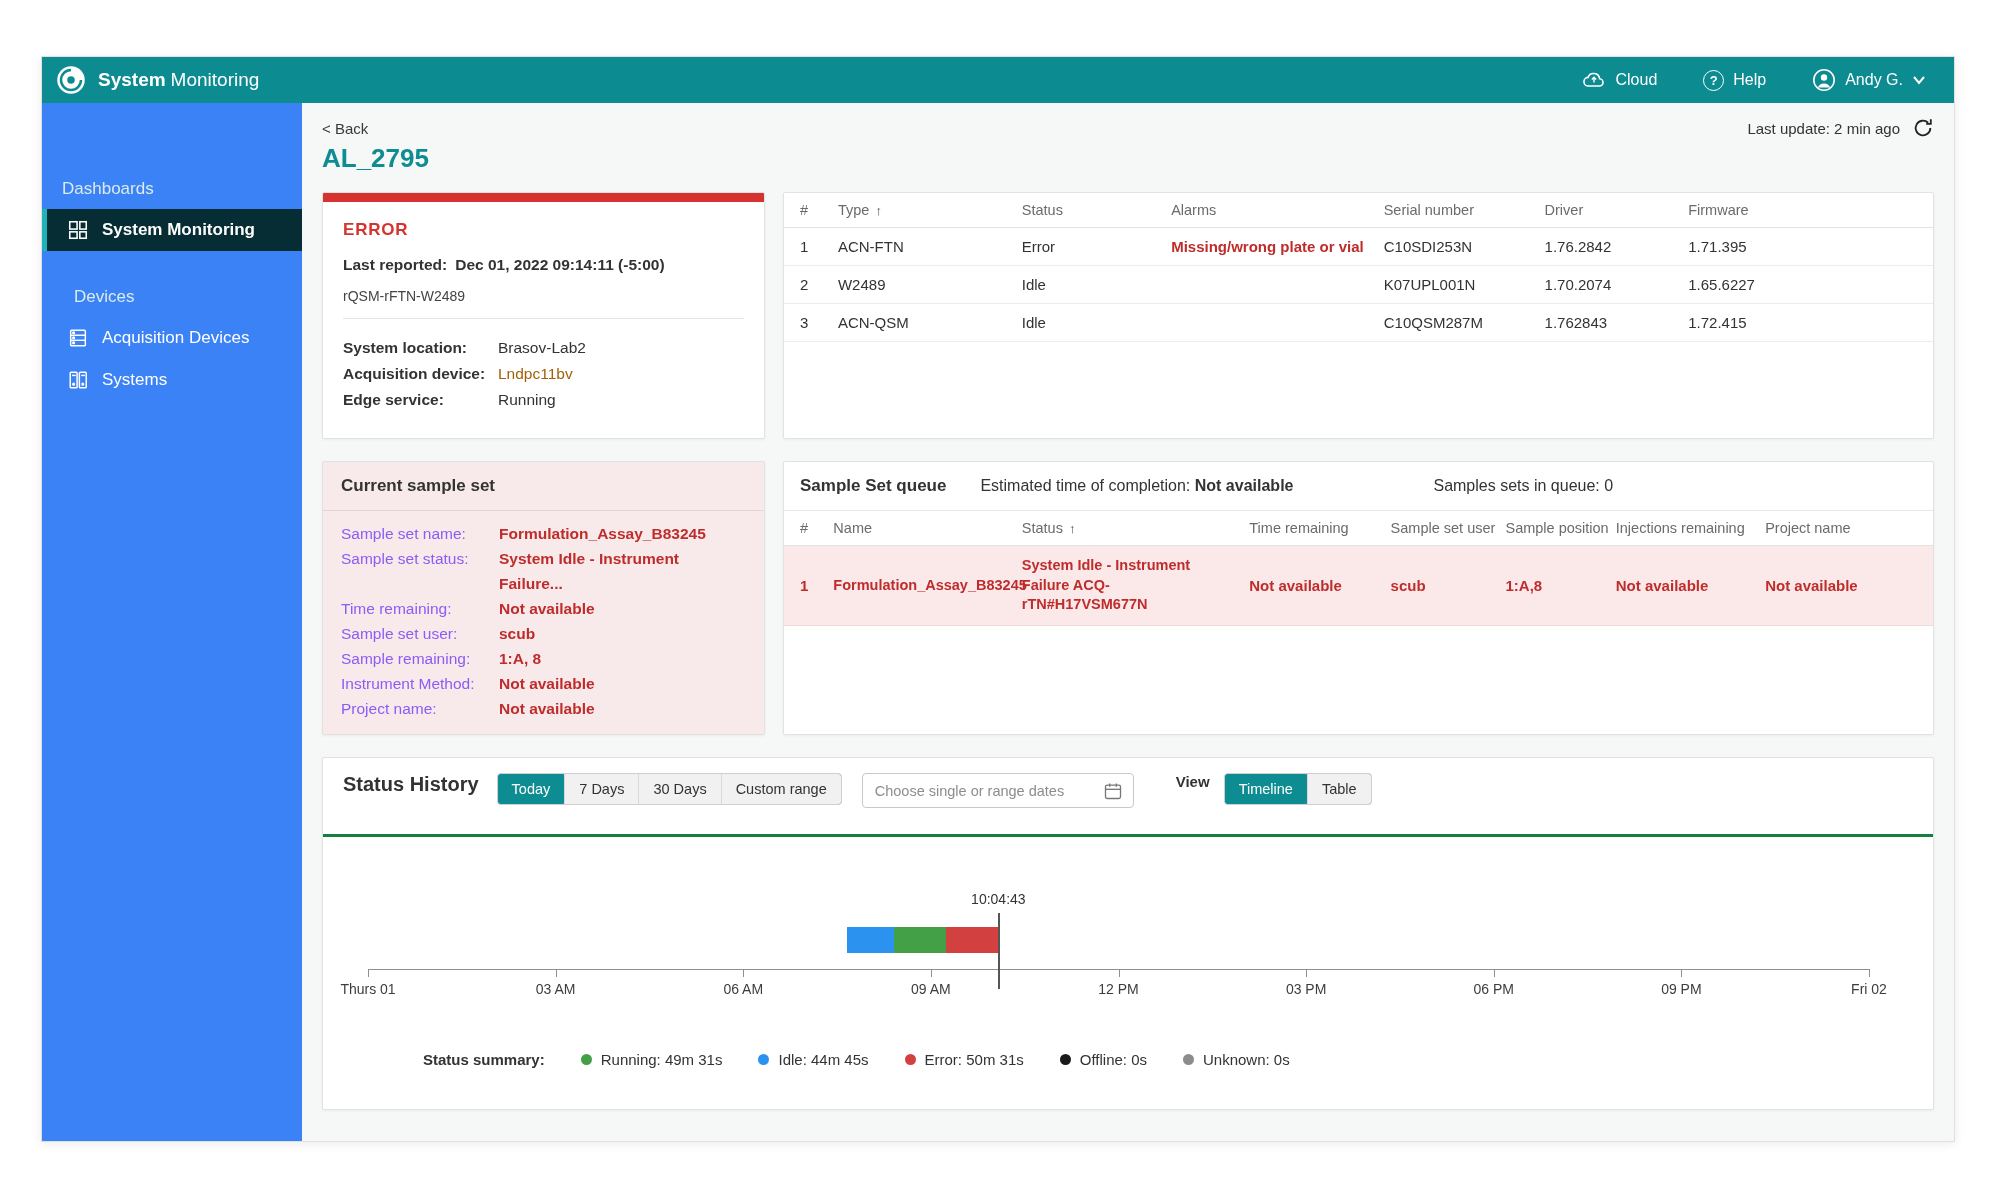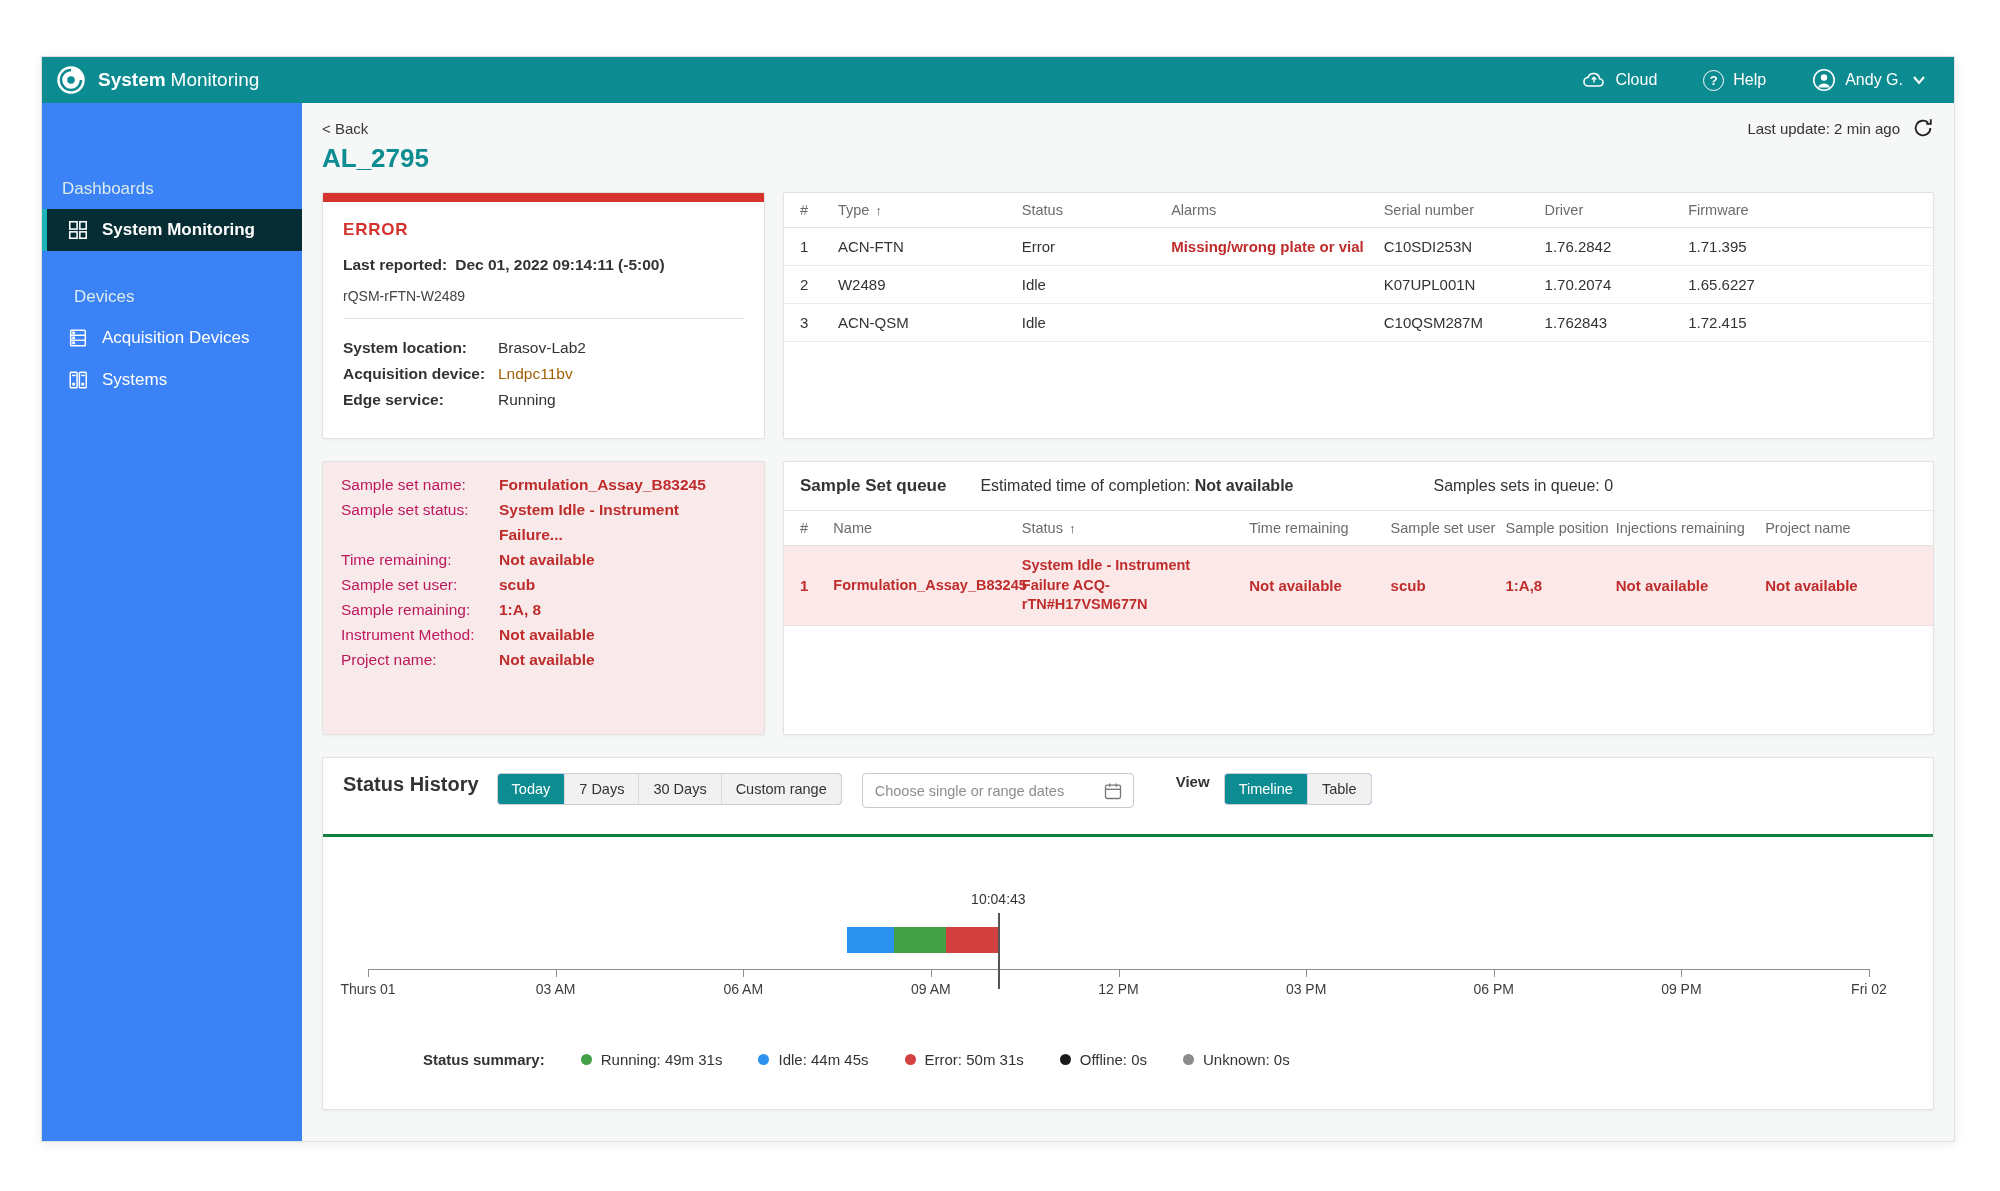--- a/index.html
+++ b/index.html
@@ -98,21 +98,21 @@
   th:first-child, td:first-child { padding-left: 16px; }
   .sort { color: #444; margin-left: 6px; font-size: 13px; }
   
   .sample-card { height: 274px; background: #f8eaea; }
   .sample-head {
     padding: 14px 18px; font-size: 17px; font-weight: 700; color: #333;
     border-bottom: 1px solid #e7d3d3;
   }
   .sample-body { padding: 10px 18px; font-size: 15.5px; }
   .skv { display: flex; line-height: 25px; }
-  .skv .k { width: 158px; flex: none; color: #be185d; }
+  .skv .k { width: 158px; flex: none; color: #8b5cf6; }
   
   .queue-card { height: 274px; }
   .queue-head { display: flex; align-items: center; padding: 14px 16px; border-bottom: 1px solid #e6e6e6; font-size: 16px; }
   .queue-title { font-size: 17px; font-weight: 700; color: #333; }
   .etc { margin-left: 34px; }
   .queue-count { margin-left: 140px; }
   .queue-row { background: #fbe9e9; }
   .queue-row td { border-bottom: 1px solid #f1dada; border-top: 1px solid #f1dada; }
   .status-cell { font-size: 14.5px; line-height: 1.35; }
   
@@ -333,20 +333,21 @@
               <td class="rb"></td>
               <td>C10QSM287M</td>
               <td>1.762843</td>
               <td>1.72.415</td>
             </tr>
           </tbody>
         </table>
       </section>
 
       <section class="card sample-card">
+        <div class="sample-head">Current sample set</div>
         <div class="sample-body">
           <div class="skv">
               <span class="k">Sample set name:</span>
               <span class="rb">Formulation_Assay_B83245</span>
             </div>
           <div class="skv">
               <span class="k">Sample set status:</span>
               <span class="rb">System Idle - Instrument Failure...</span>
             </div>
           <div class="skv">

